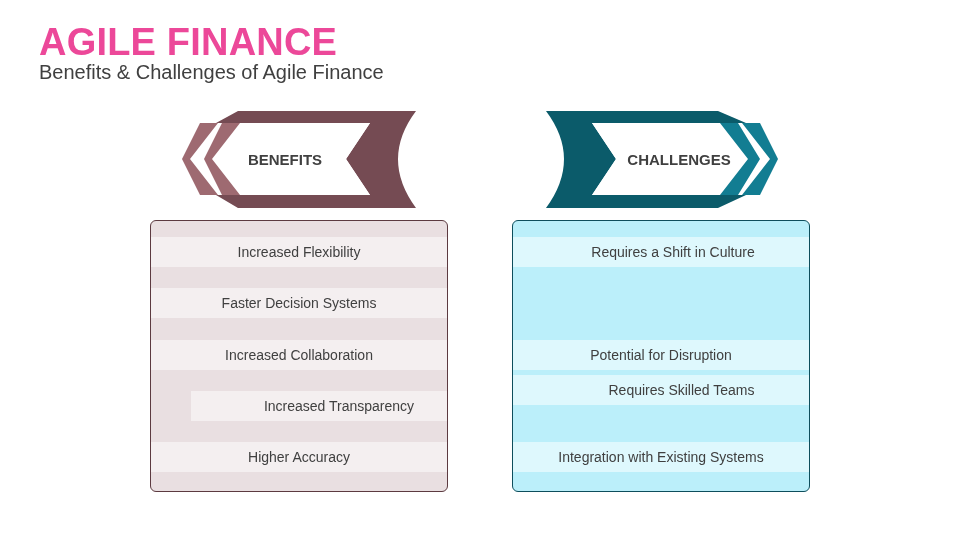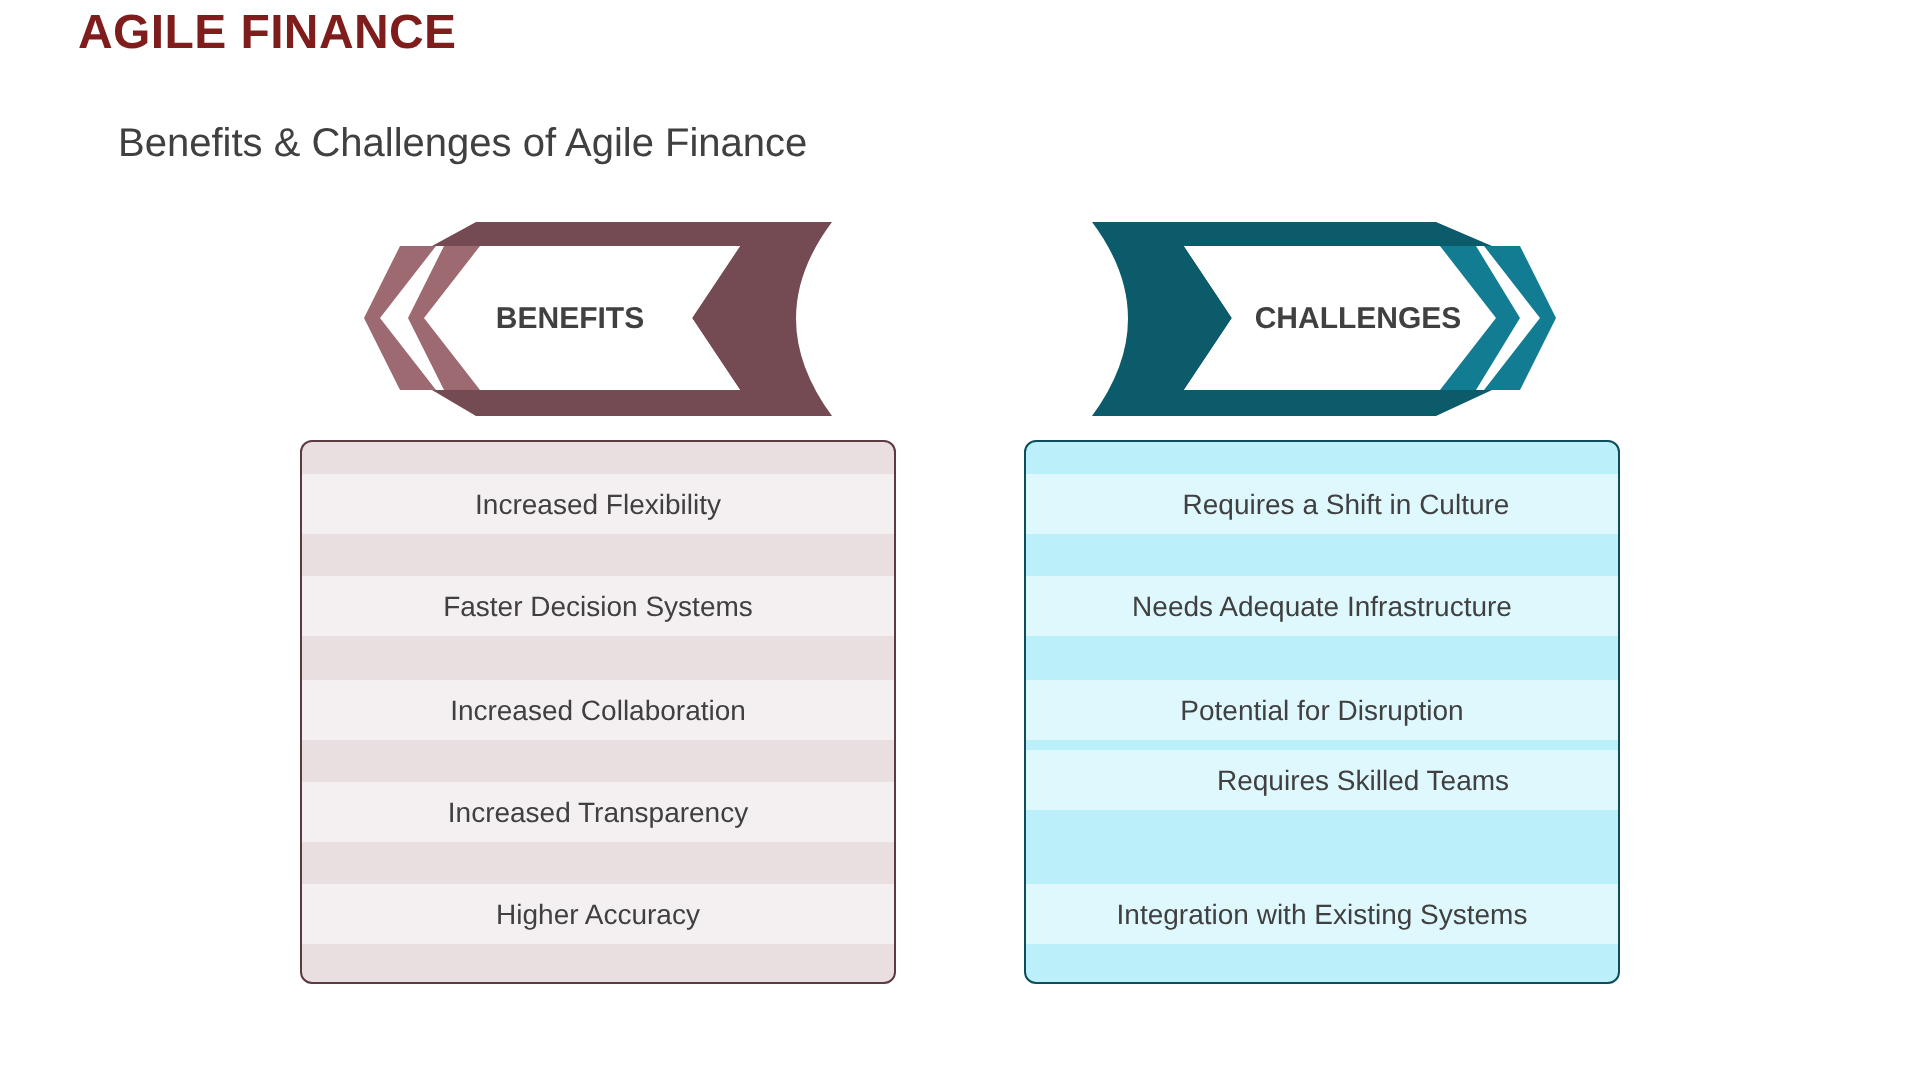--- a/index.html
+++ b/index.html
@@ -1,25 +1,25 @@
 <!DOCTYPE html>
 <html><head>
   <meta charset="utf-8">
   <style>
     * { box-sizing: border-box; margin: 0; padding: 0; }
     html, body { width: 960px; height: 540px; background: #ffffff; overflow: hidden; }
     body { position: relative; font-family: "Liberation Sans", "DejaVu Sans", sans-serif; color: #3f3f3f; }
 
     .title {
-      position: absolute; left: 39px; top: 3px;
-      font-size: 24px; font-weight: bold; color: #7f1d1d; letter-spacing: 0.2px;
+      position: absolute; left: 39px; top: 21px;
+      font-size: 38px; font-weight: bold; color: #ec4899; letter-spacing: 0.2px;
     }
     .subtitle {
       position: absolute; left: 39px; top: 61px;
-      font-size: 20px; color: #404040; margin-left: 20px;
+      font-size: 20px; color: #404040;
     }
 
     .banner { position: absolute; top: 111px; width: 240px; height: 97px; }
     .banner svg { position: absolute; left: 0; top: 0; }
     .banner-label {
       position: absolute; top: 0; height: 97px; display: flex; align-items: center; justify-content: center;
       font-size: 15px; font-weight: bold; color: #404040;
     }
     .benefits-banner { left: 180px; }
     .benefits-banner .banner-label { left: 40px; width: 130px; }
@@ -70,23 +70,22 @@
     <polygon points="178,12 196,12 218,48 196,84 178,84 206,48" fill="#127d92"></polygon>
     <polygon points="200,12 218,12 236,48 218,84 200,84 228,48" fill="#127d92"></polygon>
   </svg>
   <div class="banner-label">CHALLENGES</div>
 </div>
 
 <div class="list-box benefits-box">
   <div class="list-row" style="top:16px;">Increased Flexibility</div>
   <div class="list-row" style="top:67px;">Faster Decision Systems</div>
   <div class="list-row" style="top:119px;">Increased Collaboration</div>
-  <div class="list-row" style="top:170px;">Increased Transparency</div>
+  <div class="list-row" style="top:170px;margin-left:40px;">Increased Transparency</div>
   <div class="list-row" style="top:221px;">Higher Accuracy</div>
 </div>
 
 <div class="list-box challenges-box">
   <div class="list-row" style="top:16px;padding-left:24px;">Requires a Shift in Culture</div>
-  <div class="list-row" style="top:67px;">Needs Adequate Infrastructure</div>
   <div class="list-row" style="top:119px;">Potential for Disruption</div>
   <div class="list-row" style="top:154px;padding-left:41px;">Requires Skilled Teams</div>
   <div class="list-row" style="top:221px;">Integration with Existing Systems</div>
 </div>
 
 </body></html>

